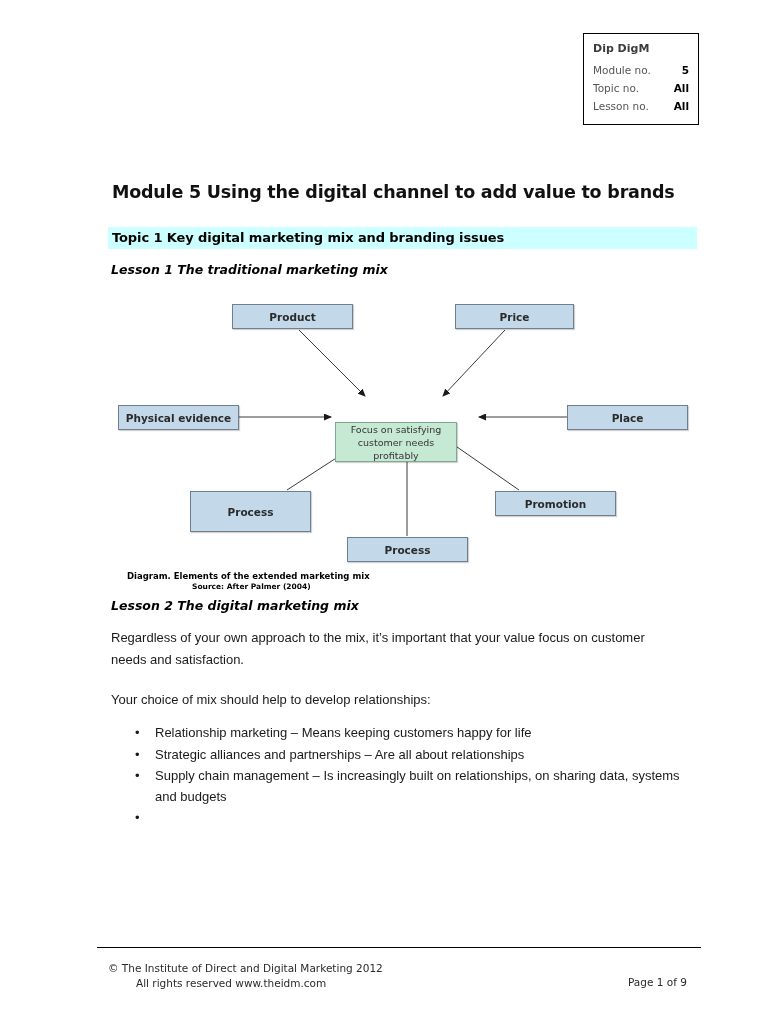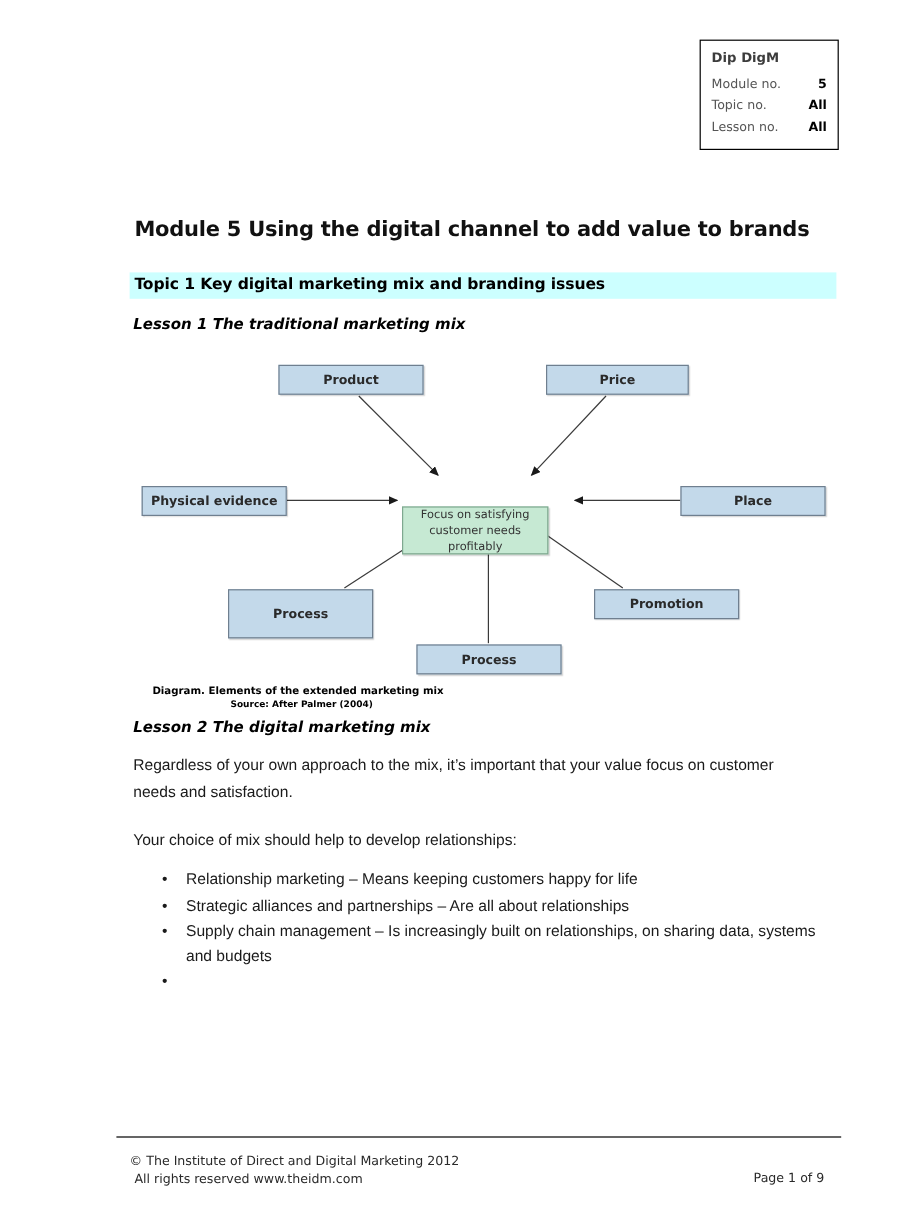--- a/index.html
+++ b/index.html
@@ -227,21 +227,21 @@
     background: #000;
   }
   #footer-left {
     position: absolute;
     left: 108px; top: 961px;
     font-family: "DejaVu Sans", sans-serif;
     font-size: 10.5px;
     line-height: 15px;
     color: #2a2a2a;
   }
-  #footer-left .fl-line2 { margin-left: 4px; }
+  #footer-left .fl-line2 { margin-left: 28px; }
   #footer-page {
     position: absolute;
     left: 628px; top: 976px;
     font-family: "DejaVu Sans", sans-serif;
     font-size: 10.5px;
     color: #2a2a2a;
   }
 </style>
 </head>
 <body>

